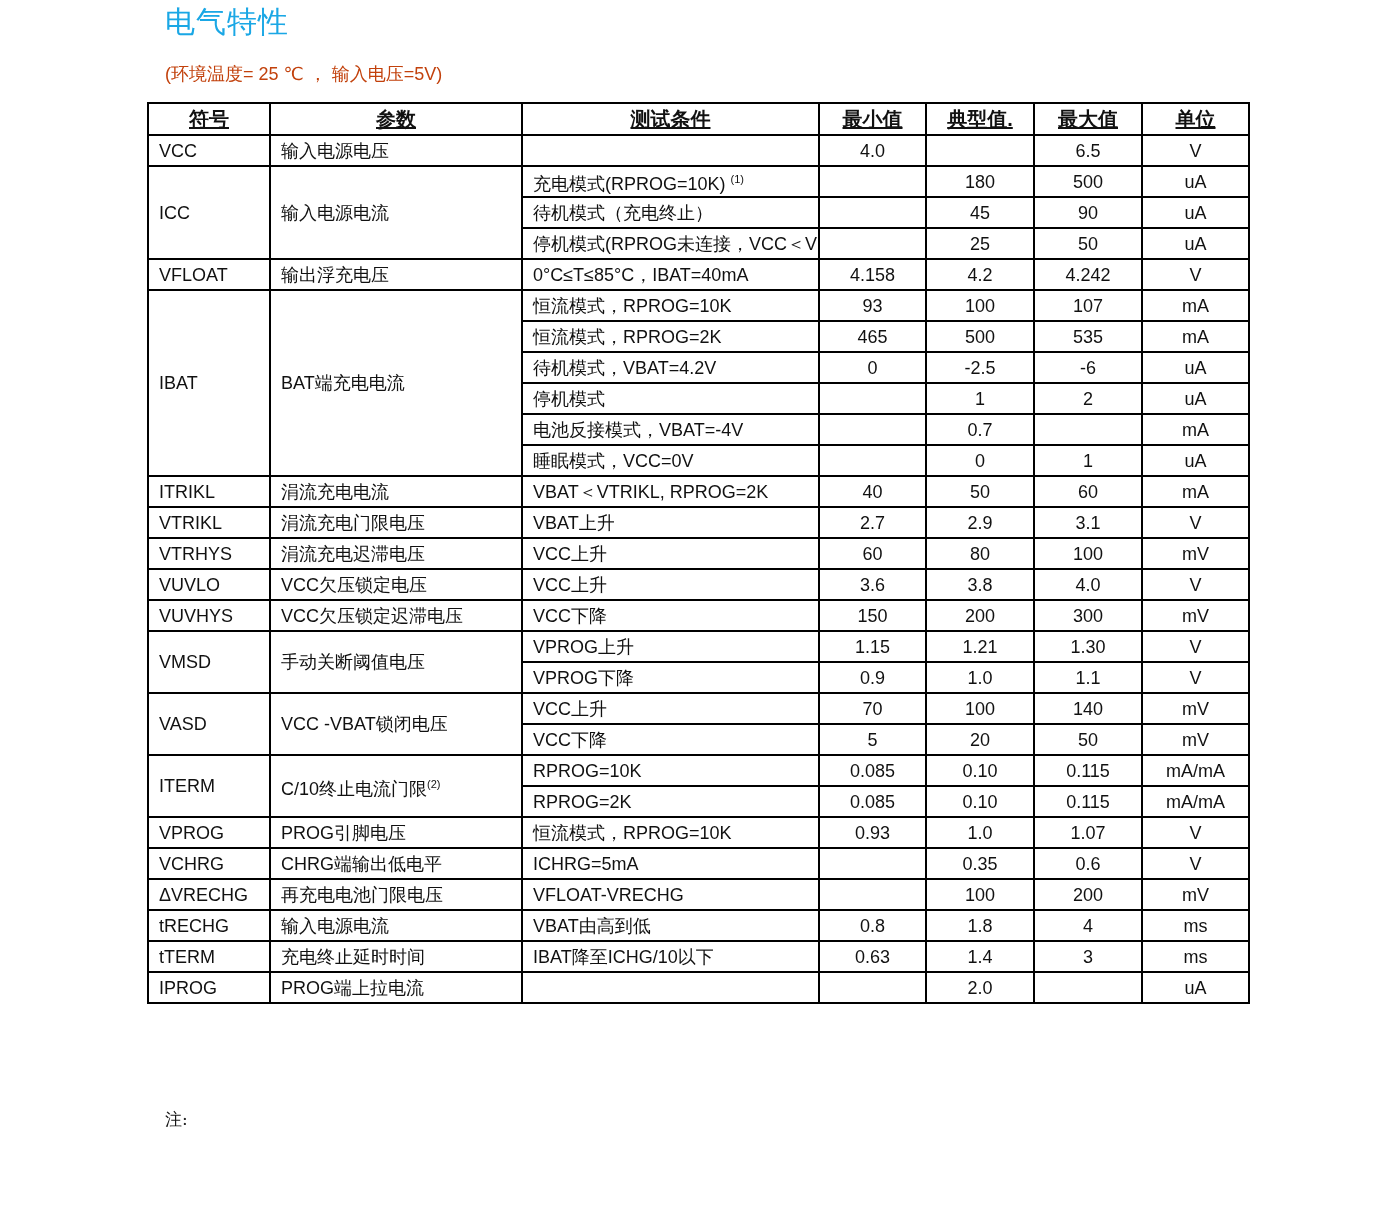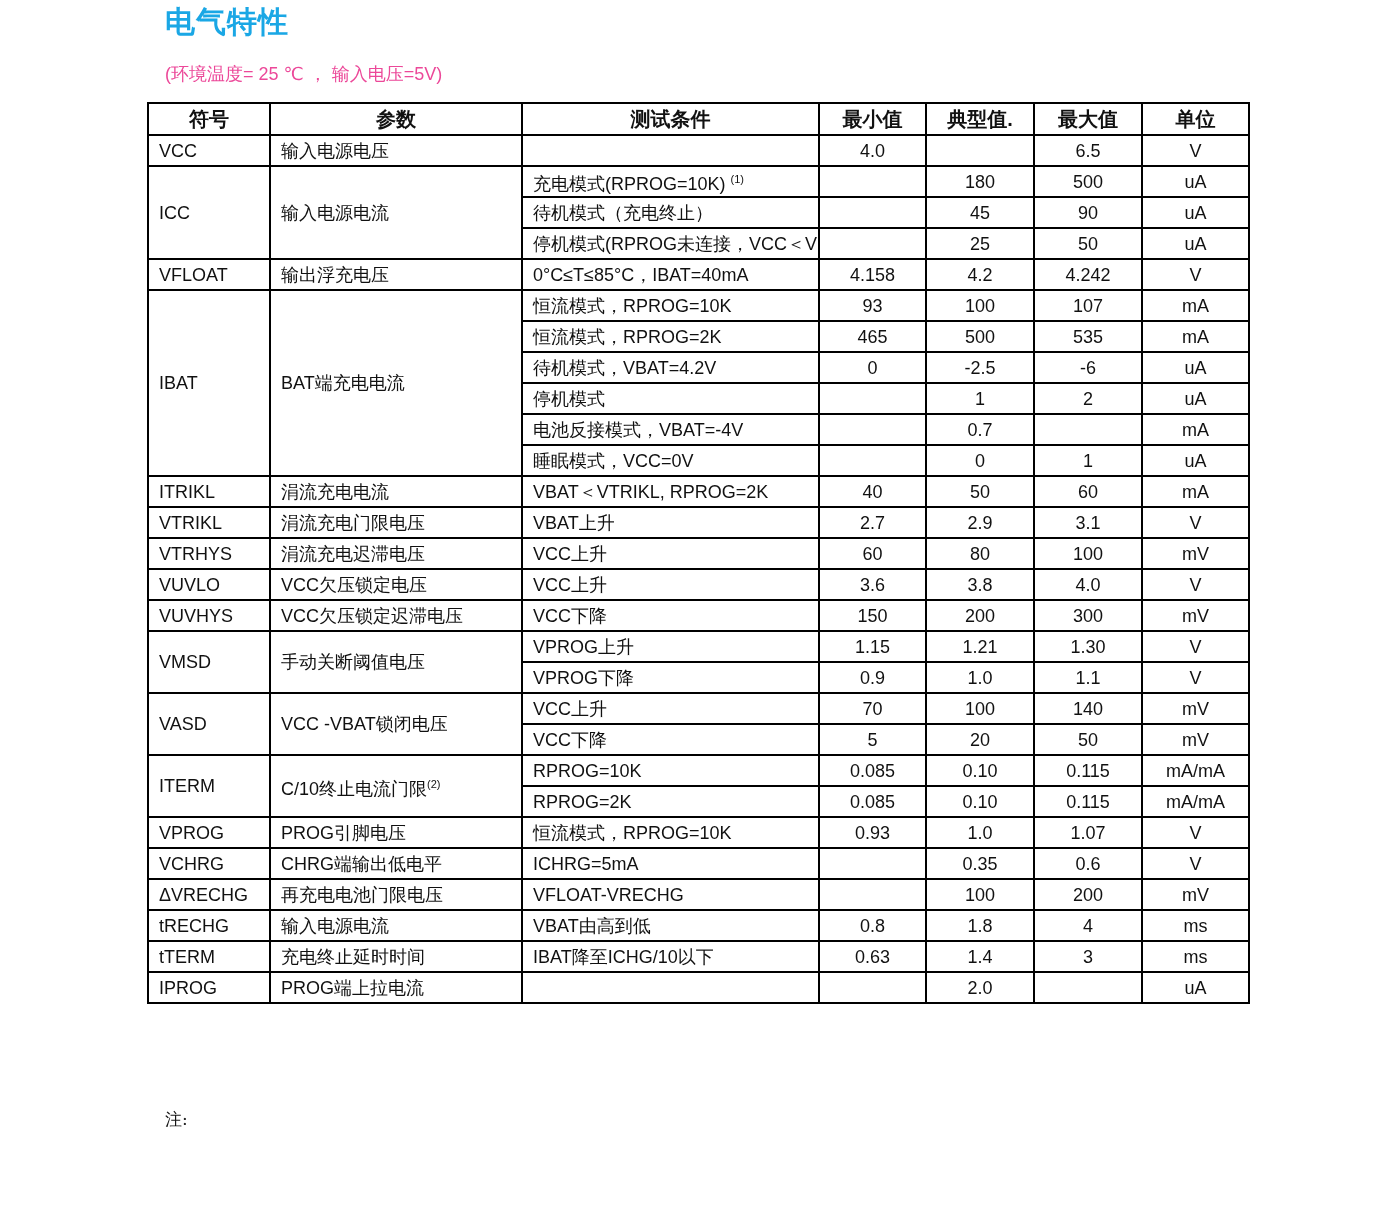--- a/index.html
+++ b/index.html
@@ -2,43 +2,43 @@
 <html><head>
 <meta charset="utf-8">
 <style>
   html, body { margin: 0; padding: 0; background: #ffffff; }
   body {
     width: 1385px; height: 1228px; position: relative; overflow: hidden;
     font-family: "Liberation Sans", "DejaVu Sans", sans-serif; color: #111;
   }
   .title {
     position: absolute; left: 165px; top: 2px;
-    font-size: 30px; font-weight: bold; color: #1aa7e5; letter-spacing: 1px;
+    font-size: 30px; font-weight: normal; color: #1aa7e5; letter-spacing: 1px;
   }
   .conditions {
     position: absolute; left: 165px; top: 62px;
-    font-size: 18px; color: #ec4899;
+    font-size: 18px; color: #c2410c;
   }
   table.spec {
     position: absolute; left: 147px; top: 102px;
     border-collapse: collapse; table-layout: fixed;
     width: 1101px;
     font-size: 18px;
   }
   table.spec th, table.spec td {
     border: 2px solid #000;
     padding: 0 10px;
     height: 29px;
     line-height: 20px;
     vertical-align: middle;
     white-space: nowrap;
     overflow: hidden;
   }
   table.spec th {
-    font-size: 20px; font-weight: bold; text-align: center; height: 30px;
+    font-size: 20px; font-weight: bold; text-align: center; height: 30px; text-decoration: underline;
   }
   td.c { text-align: center; }
   td.tall { height: 62px; white-space: normal; line-height: 30px; }
   sup.fn { font-size: 11px; vertical-align: 7px; }
   .notes {
     position: absolute; left: 165px; top: 1101px;
     font-family: "DejaVu Serif", "Liberation Serif", serif;
     font-size: 17px; color: #111; line-height: 36px;
   }
   .notes div { white-space: pre; }

